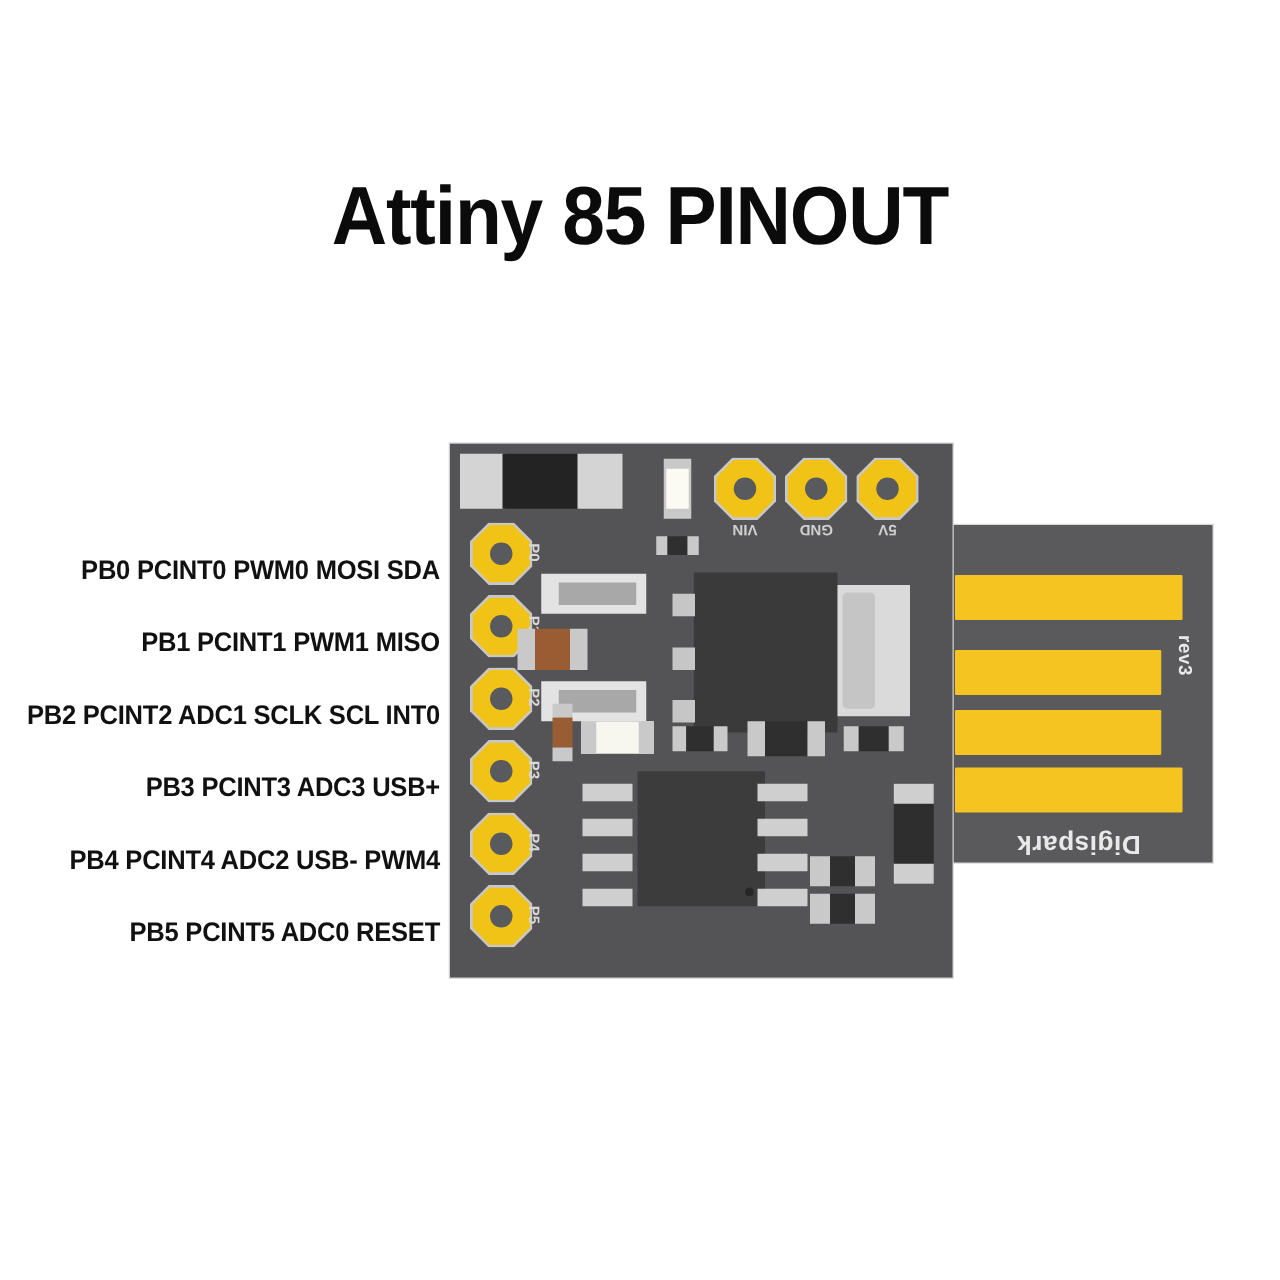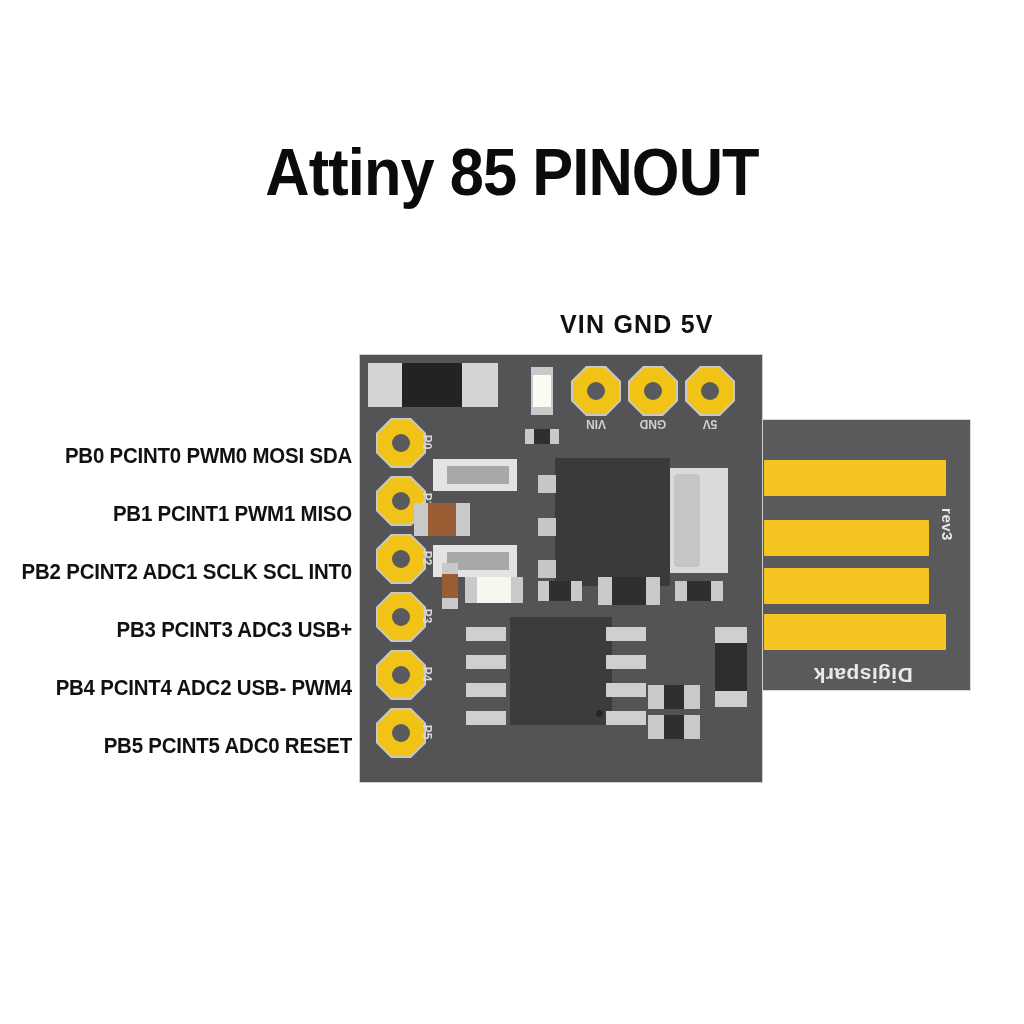--- a/index.html
+++ b/index.html
@@ -277,21 +277,20 @@
 
   <div id="pin-labels">
     <div class="pin-label" style="top:26px;">PB0 PCINT0 PWM0 MOSI SDA</div>
     <div class="pin-label" style="top:84px;">PB1 PCINT1 PWM1 MISO</div>
     <div class="pin-label" style="top:142px;">PB2 PCINT2 ADC1 SCLK SCL INT0</div>
     <div class="pin-label" style="top:200px;">PB3 PCINT3 ADC3 USB+</div>
     <div class="pin-label" style="top:258px;">PB4 PCINT4 ADC2 USB- PWM4</div>
     <div class="pin-label" style="top:316px;">PB5 PCINT5 ADC0 RESET</div>
   </div>
 
-  <div id="top-rail-labels">VIN GND 5V</div>
 
   <div id="usb-tab">
     <div class="usb-pad" style="left:8px;  top:40px;  width:182px; height:36px;"></div>
     <div class="usb-pad" style="left:8px;  top:100px; width:165px; height:36px;"></div>
     <div class="usb-pad" style="left:8px;  top:148px; width:165px; height:36px;"></div>
     <div class="usb-pad" style="left:8px;  top:194px; width:182px; height:36px;"></div>
     <div id="usb-rev">rev3</div>
     <div id="usb-brand">Digispark</div>
   </div>
 

